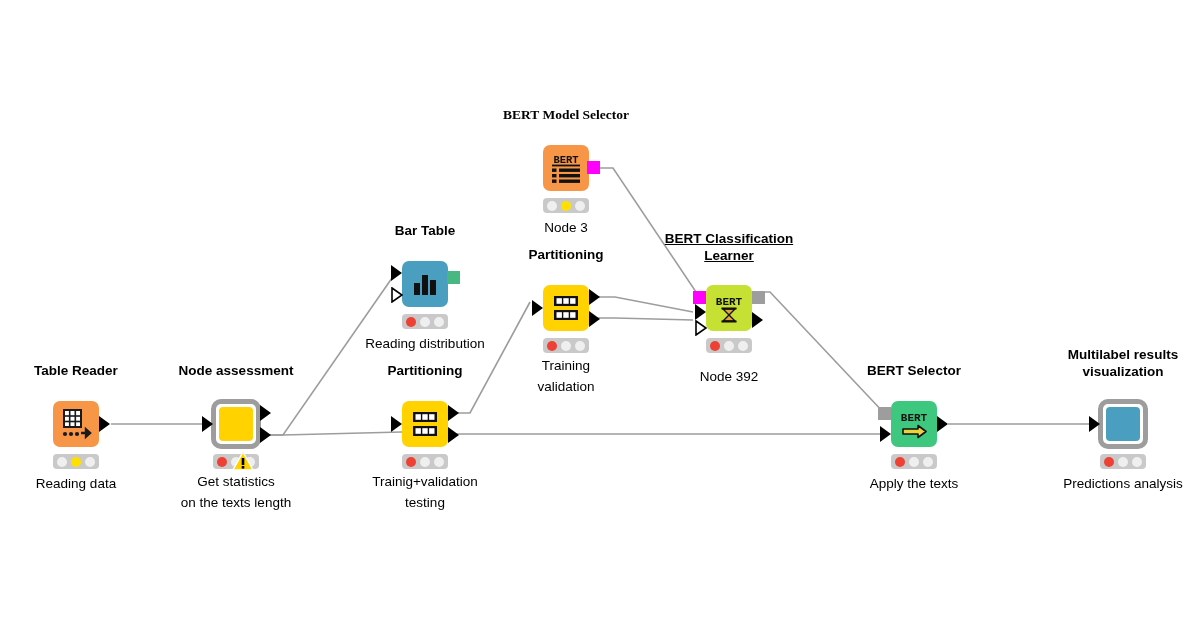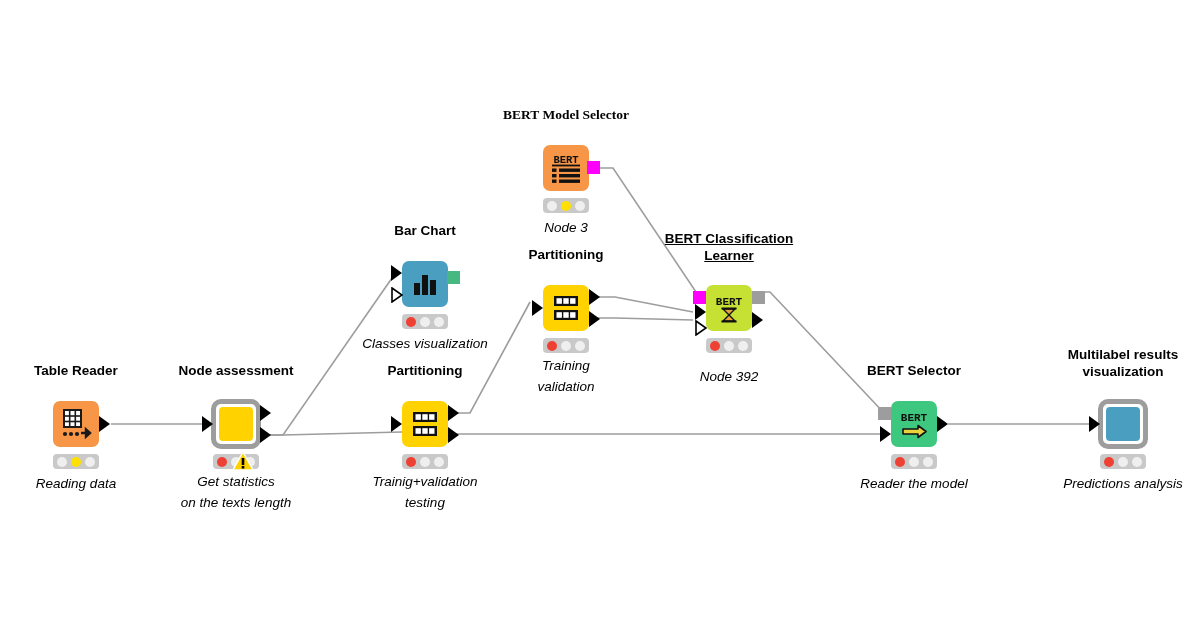--- a/index.html
+++ b/index.html
@@ -49,21 +49,20 @@
     position: absolute;
     left: 50%;
     transform: translateX(-50%);
     width: 230px;
     text-align: center;
     font-size: 13.5px;
     font-weight: normal;
     color: #000000;
     line-height: 21px;
     white-space: pre-line;
-    font-style: italic;
   }
   .node-body {
     position: absolute;
     left: 50%;
     transform: translateX(-50%);
     width: 46px;
     height: 46px;
     border-radius: 7px;
     box-sizing: border-box;
   }
@@ -214,21 +213,21 @@
         <path d="M 11,1 L 21,19 L 1,19 Z" fill="#ffd200" stroke="#ffffff" stroke-width="1.4"></path>
         <rect x="9.7" y="7" width="2.6" height="7" fill="#000000"></rect>
         <rect x="9.7" y="15" width="2.6" height="2.6" fill="#000000"></rect>
       </svg>
     </div>
     <div class="node-label" style="top:47px;">Get statistics
 on the texts length</div>
   </div>
 
   <div class="node" style="left:425px; top:284px;">
-    <div class="node-title" style="top:-62px;">Bar Chart</div>
+    <div class="node-title" style="top:-62px;">Bar Table</div>
     <div class="node-body" style="top:-23px; background:#4a9ec0;">
       <div class="glyph">
         <svg width="28" height="26" viewBox="0 0 28 26">
           <rect x="3" y="12" width="6" height="12" fill="#111111"></rect>
           <rect x="11" y="4" width="6" height="20" fill="#111111"></rect>
           <rect x="19" y="9" width="6" height="15" fill="#111111"></rect>
         </svg>
       </div>
     </div>
     <div class="port-tri" style="left:-34px; top:-19px;"></div>
@@ -236,21 +235,21 @@
       <svg width="12" height="16" viewBox="0 0 12 16">
         <path d="M 1,1 L 11,8 L 1,15 Z" fill="#ffffff" stroke="#000000" stroke-width="1.6"></path>
       </svg>
     </div>
     <div class="port-sq green" style="left:22px; top:-13px;"></div>
     <div class="status" style="top:30px;">
       <span class="lamp red"></span>
       <span class="lamp"></span>
       <span class="lamp"></span>
     </div>
-    <div class="node-label" style="top:49px;">Classes visualization</div>
+    <div class="node-label" style="top:49px;">Reading distribution</div>
   </div>
 
   <div class="node" style="left:425px; top:424px;">
     <div class="node-title" style="top:-62px;">Partitioning</div>
     <div class="node-body" style="top:-23px; background:#ffd200;">
       <div class="glyph">
         <svg width="30" height="28" viewBox="0 0 30 28">
           <rect x="3" y="2" width="24" height="10" fill="#111111"></rect>
           <rect x="5.5" y="4.2" width="5.4" height="5.6" fill="#ffffff"></rect>
           <rect x="12.3" y="4.2" width="5.4" height="5.6" fill="#ffffff"></rect>
@@ -369,21 +368,21 @@
       </div>
     </div>
     <div class="port-sq gray" style="left:-36px; top:-17px;"></div>
     <div class="port-tri" style="left:-34px; top:2px;"></div>
     <div class="port-tri" style="left:23px; top:-8px;"></div>
     <div class="status" style="top:30px;">
       <span class="lamp red"></span>
       <span class="lamp"></span>
       <span class="lamp"></span>
     </div>
-    <div class="node-label" style="top:49px;">Reader the model</div>
+    <div class="node-label" style="top:49px;">Apply the texts</div>
   </div>
 
   <div class="node" style="left:1123px; top:424px;">
     <div class="node-title" style="top:-78px;">Multilabel results
 visualization</div>
     <div class="node-body meta" style="top:-25px; width:50px; height:50px;">
       <div class="meta-inner" style="background:#4a9ec0;"></div>
     </div>
     <div class="port-tri" style="left:-34px; top:-8px;"></div>
     <div class="status" style="top:30px;">

